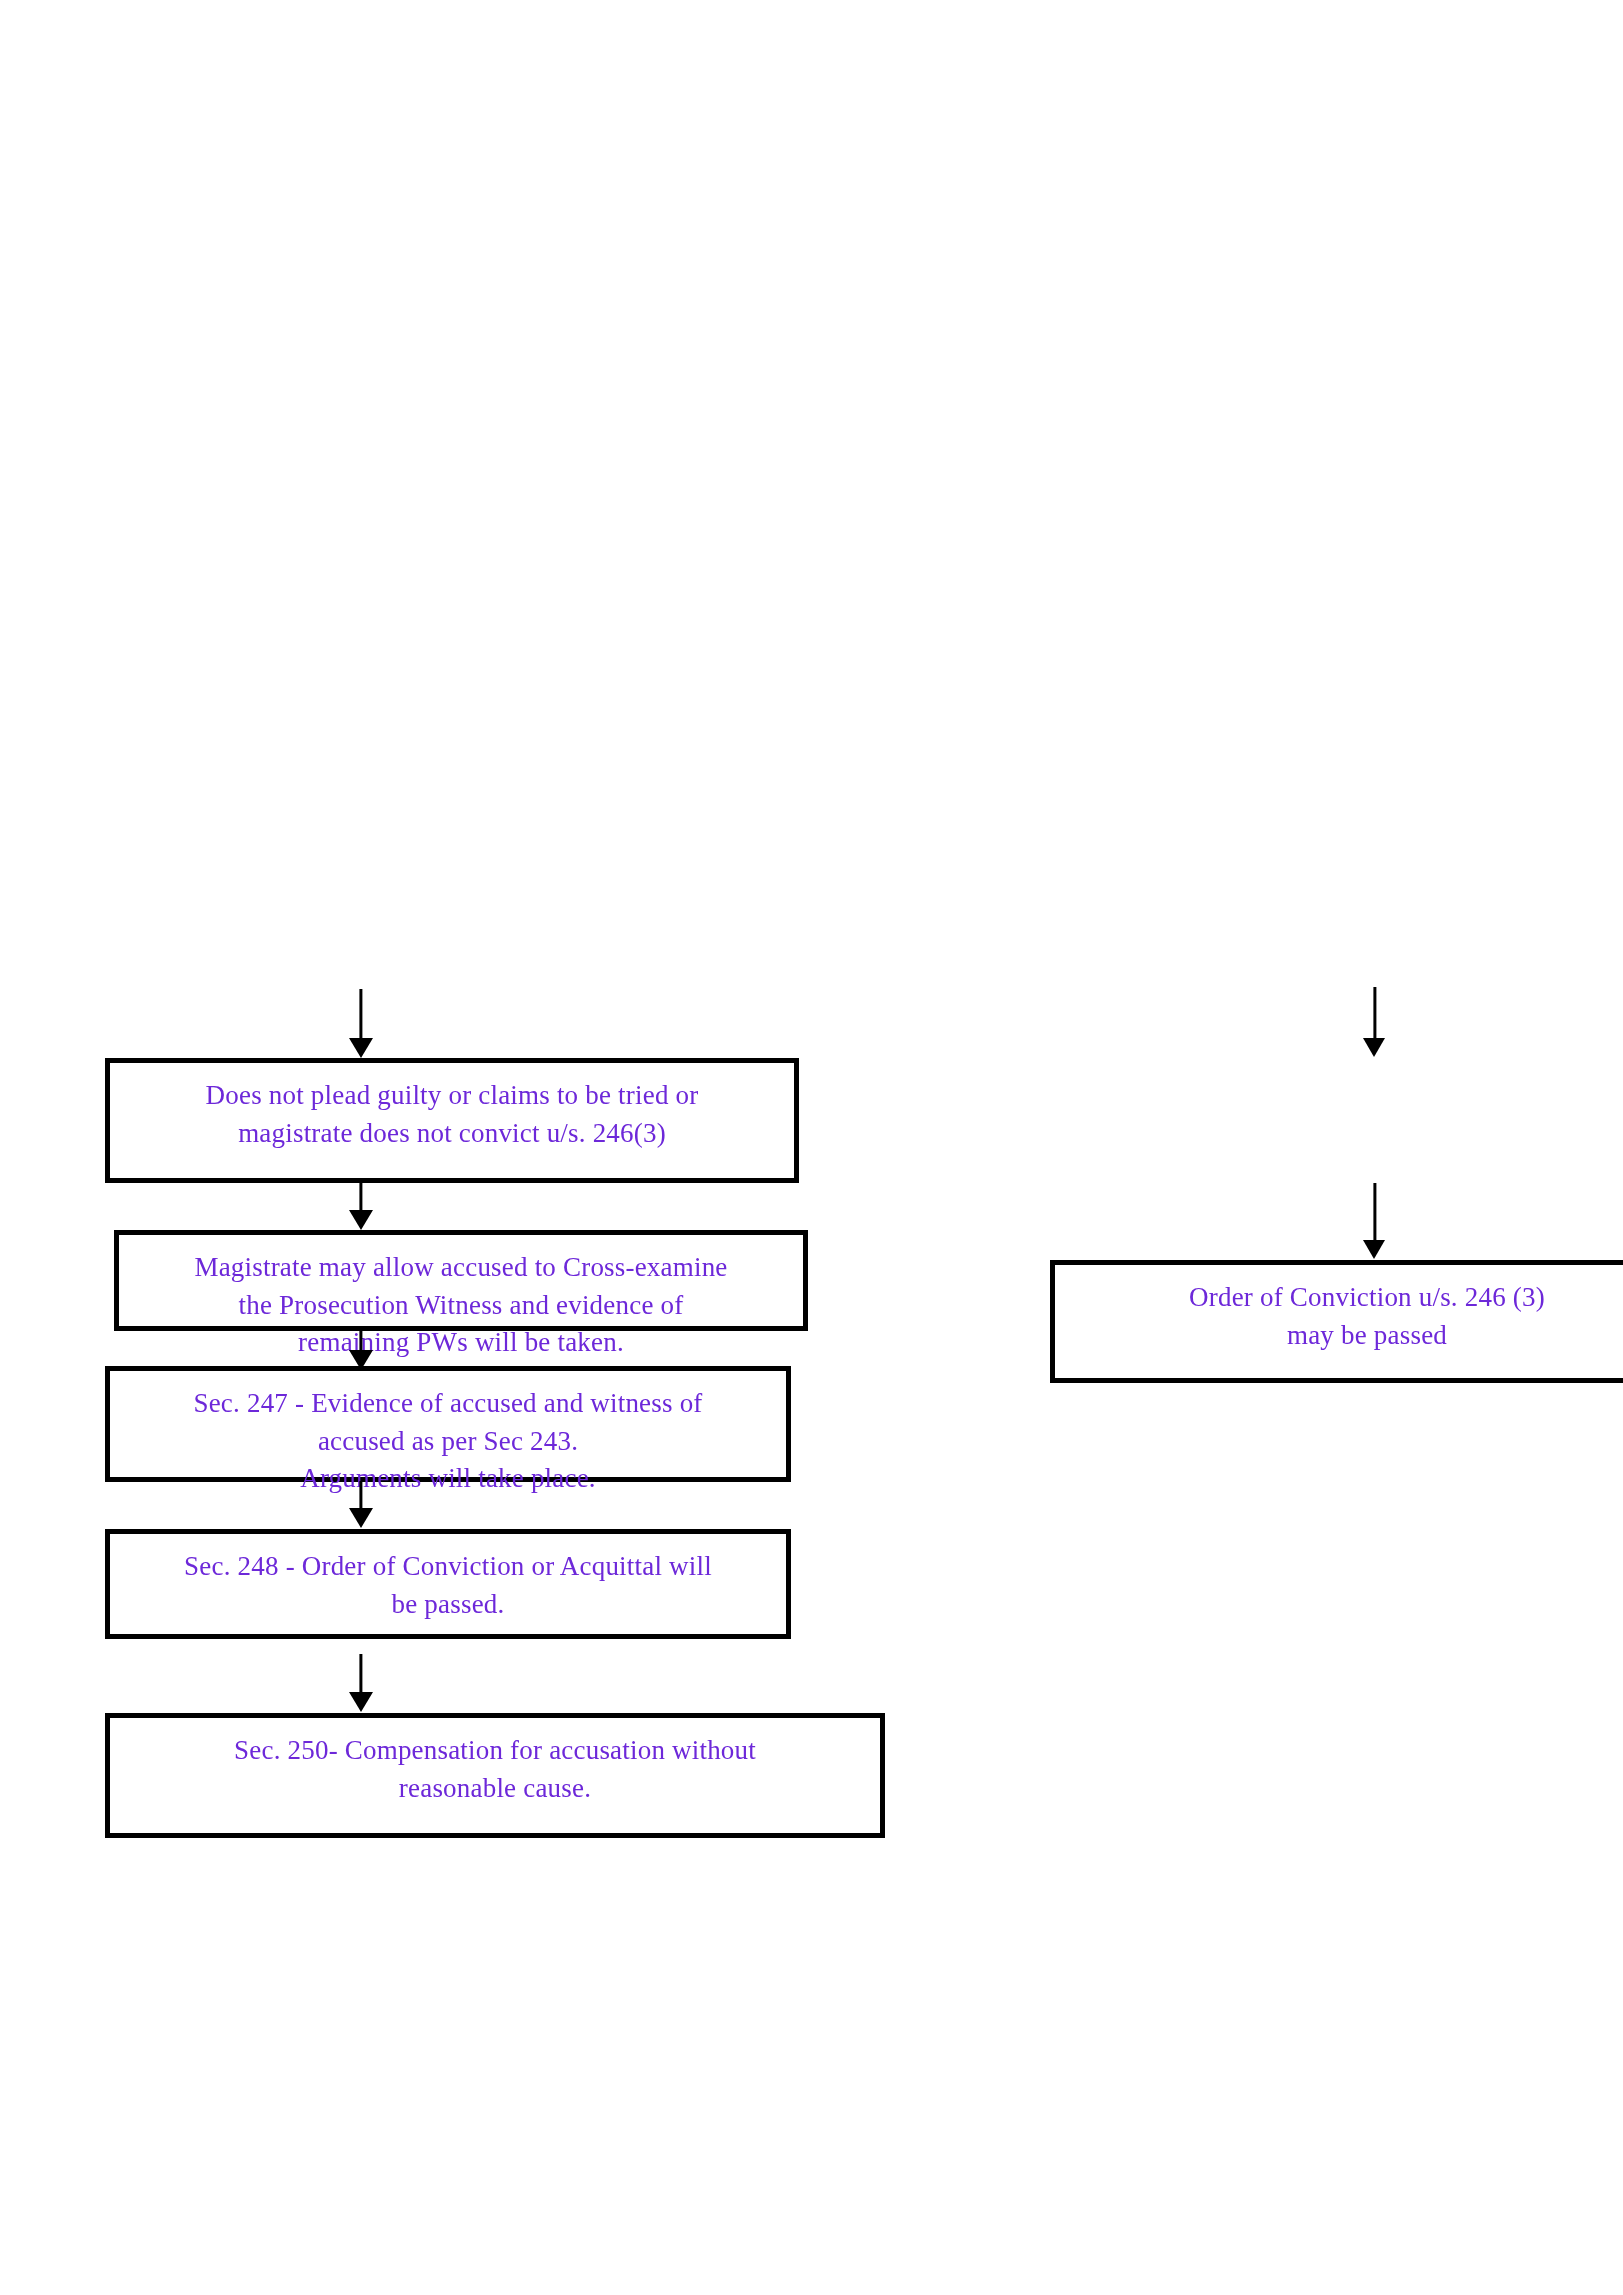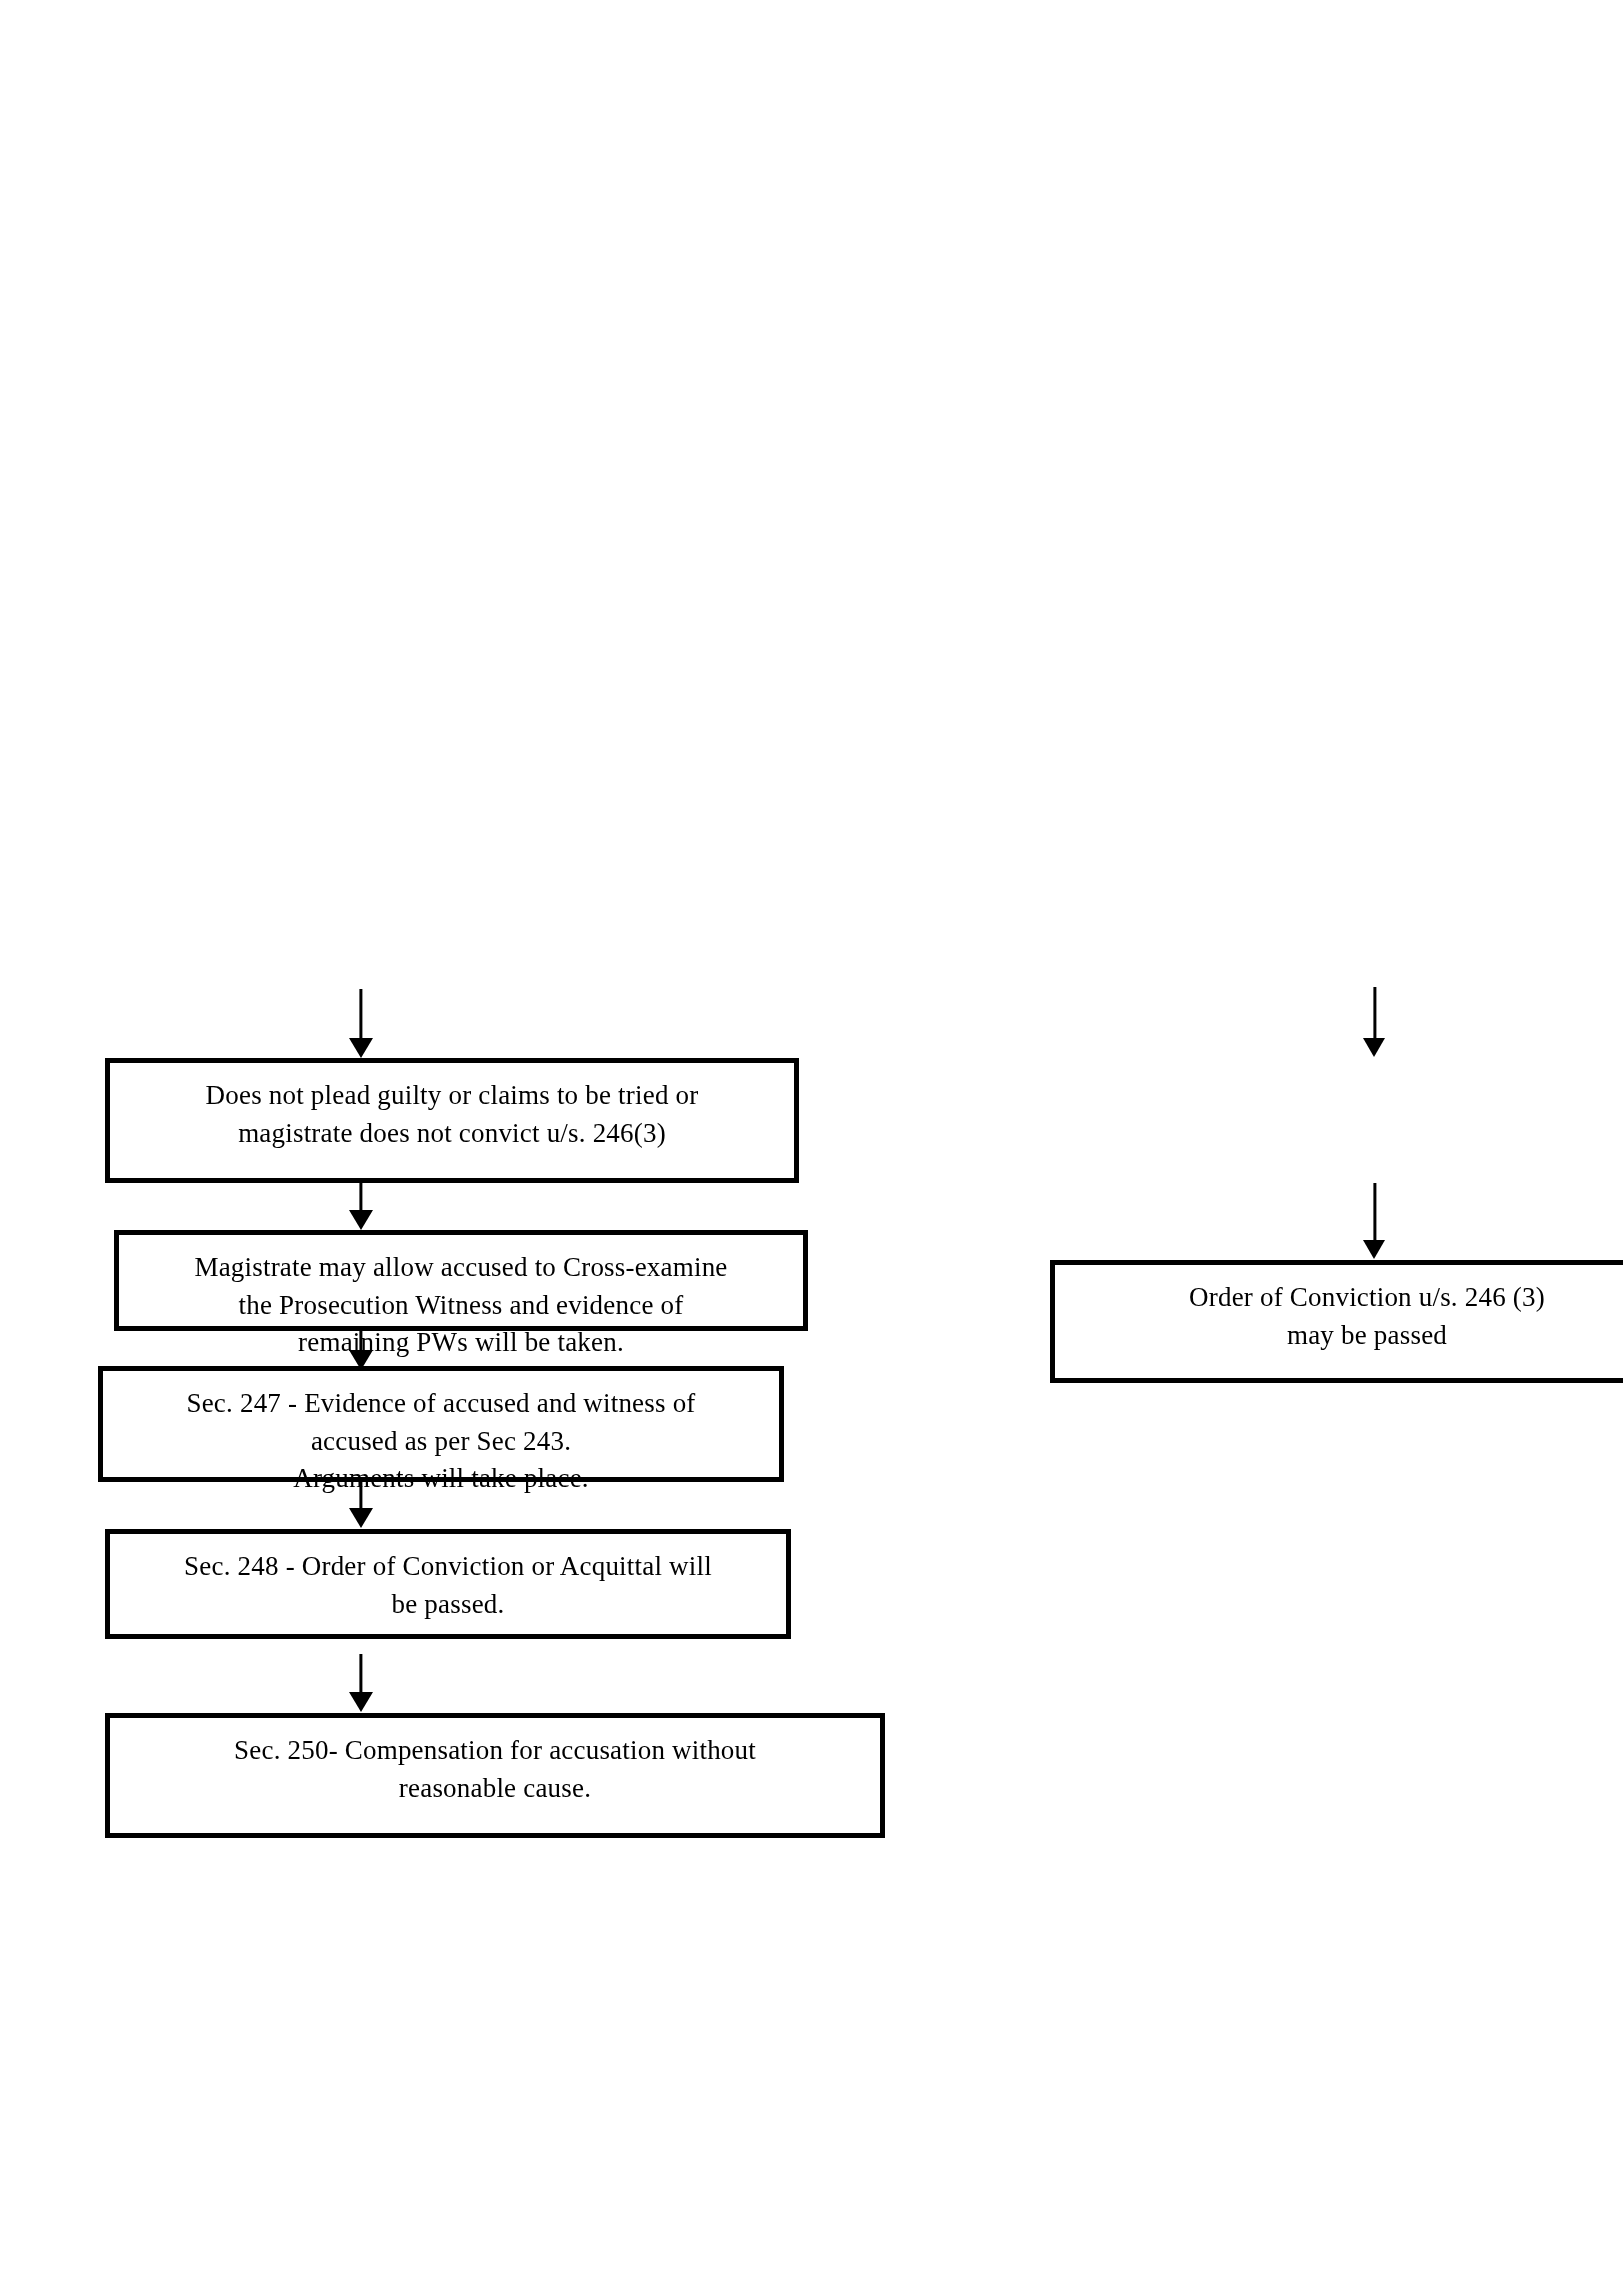--- a/index.html
+++ b/index.html
@@ -30,21 +30,21 @@
   .flow-box .box-text {
     display: block;
     width: 100%;
     padding: 0 20.6px;
     box-sizing: border-box;
     font-size: 27px;
     line-height: 1.38;
     letter-spacing: 0.2px;
     white-space: pre-line;
     text-align: center;
-    color: #000000;
+    color: #6d28d9;
   }
   .box-1 .box-text,
   .box-2 .box-text,
   .box-3 .box-text,
   .box-4 .box-text,
   .box-5 .box-text,
   .box-r1 .box-text {
     padding-top: 14.3px;
   }
   
@@ -100,21 +100,21 @@
     <span class="box-text">Magistrate  may allow  accused to Cross-examine
 the Prosecution  Witness  and evidence  of
 remaining  PWs will  be taken.</span>
   </div>
 
   <div class="arrow" style="left:361px; top:1331px; height:40px;">
     <div class="shaft" style="height:22px;"></div>
     <div class="head" style="top:19px;"></div>
   </div>
 
-  <div class="flow-box box-3" style="left:98px; top:1366px; width:686px; height:116px;">
+  <div class="flow-box box-3" style="left:105px; top:1366px; width:686px; height:116px;">
     <span class="box-text">Sec. 247 - Evidence  of accused and witness  of
 accused as per Sec 243.
 Arguments  will  take place.</span>
   </div>
 
   <div class="arrow" style="left:361px; top:1481px; height:48px;">
     <div class="shaft" style="height:30px;"></div>
     <div class="head" style="top:27px;"></div>
   </div>
 

